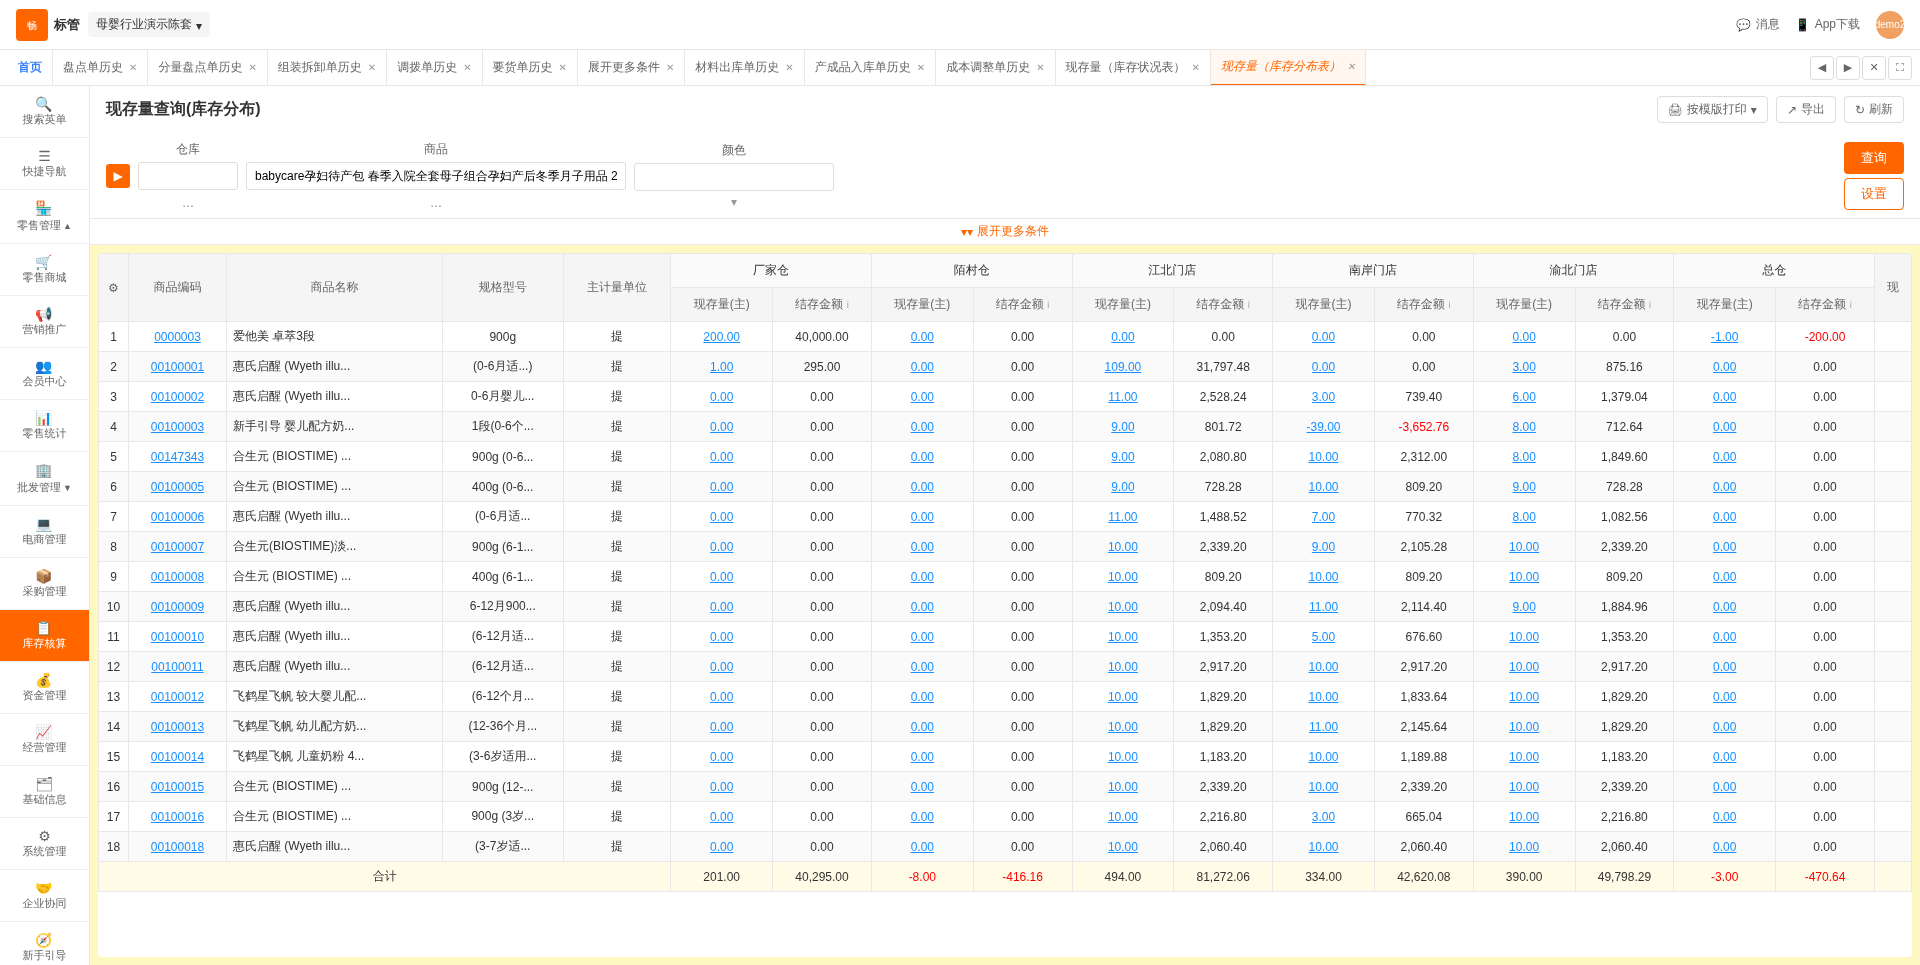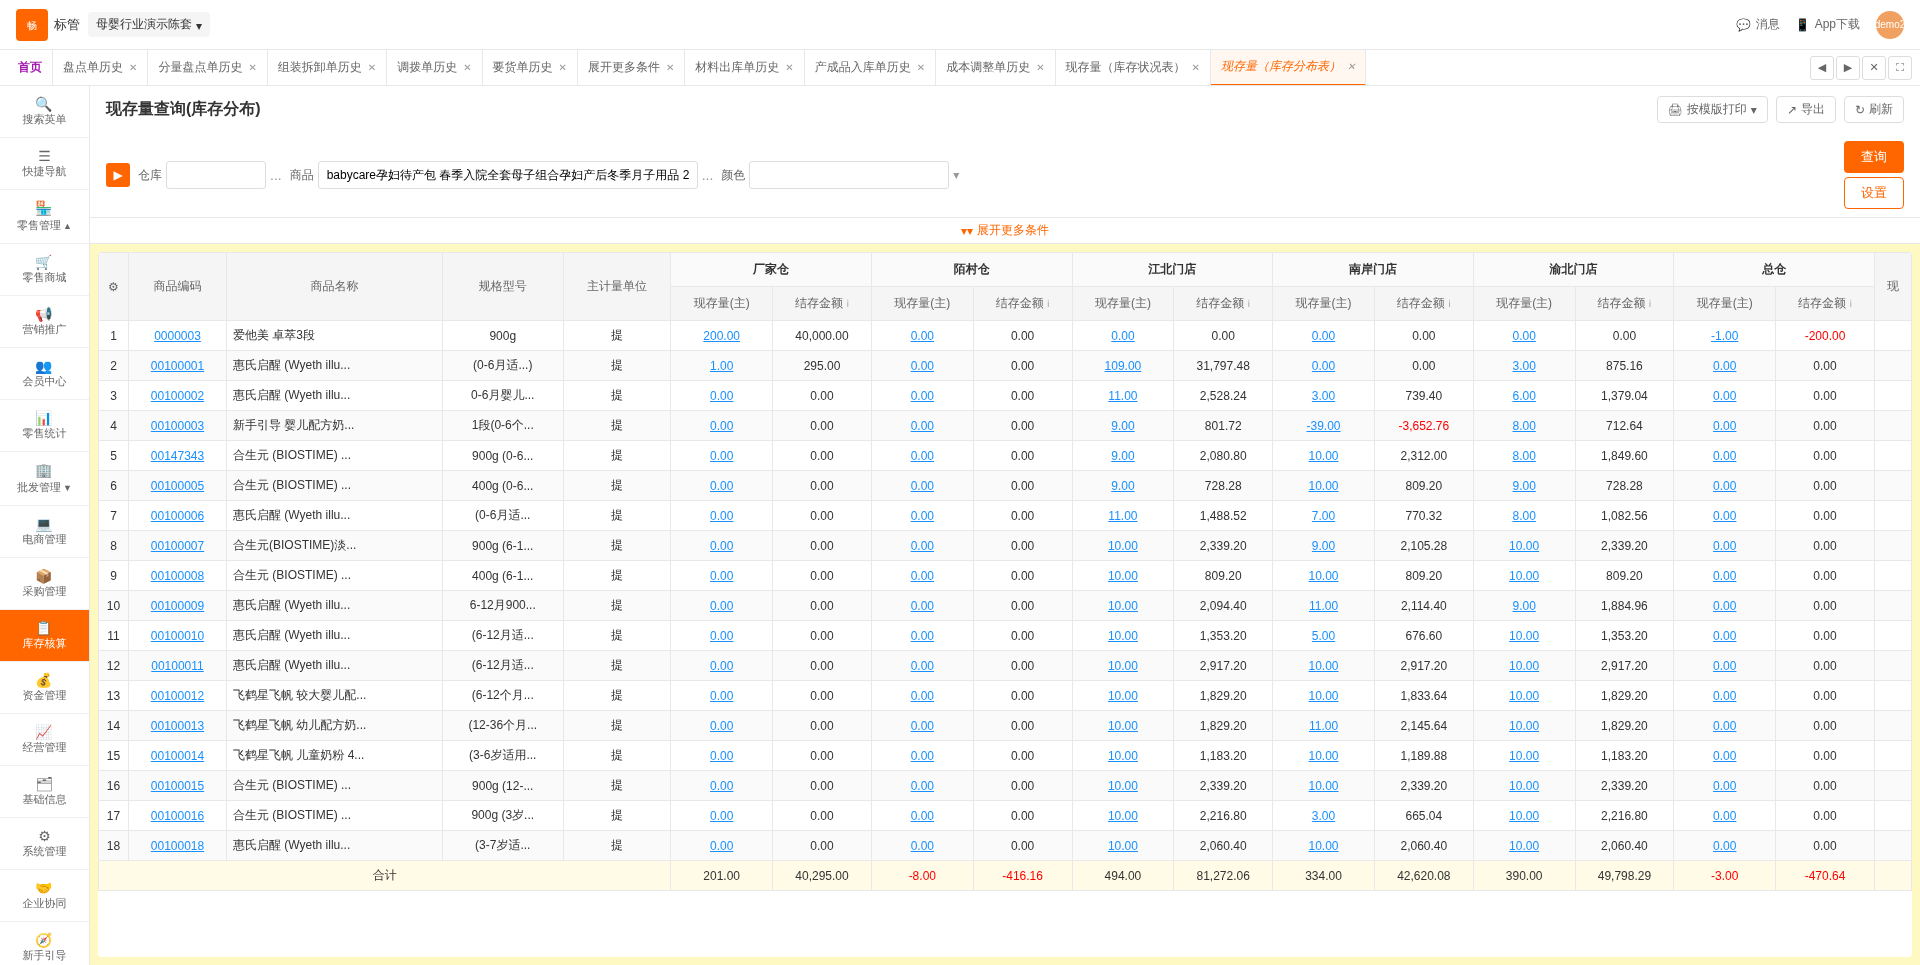--- a/index.html
+++ b/index.html
@@ -39,21 +39,21 @@
       padding: 0 10px;
       height: 36px;
       font-size: 12px;
       cursor: pointer;
       white-space: nowrap;
       border-right: 1px solid #e8e8e8;
       color: #666;
       gap: 4px;
     }
     .tab-item.active { color: #ff6600; background: #fff7f0; border-bottom: 2px solid #ff6600; font-style: italic; }
-    .tab-item.home { color: #a21caf; font-weight: bold; }
+    .tab-item.home { color: #3b82f6; font-weight: bold; }
     .tab-close { color: #999; font-size: 10px; margin-left: 2px; }
     .tab-nav-btns { display: flex; gap: 2px; margin-left: auto; }
     .tab-nav-btn { width: 24px; height: 24px; border: 1px solid #ddd; border-radius: 3px; display: flex; align-items: center; justify-content: center; cursor: pointer; font-size: 11px; color: #666; background: #fff; }
 
     
     .main-layout { display: flex; height: calc(965px - 50px - 36px); }
 
     
     .sidebar {
       width: 90px;
@@ -100,21 +100,21 @@
     .filter-area {
       background: #fff;
       padding: 8px 16px;
       display: flex;
       align-items: center;
       gap: 8px;
       flex-wrap: wrap;
       border-bottom: 1px solid #e8e8e8;
     }
     .filter-arrow { width: 24px; height: 24px; background: #ff6600; border-radius: 3px; color: white; display: flex; align-items: center; justify-content: center; cursor: pointer; font-size: 12px; }
-    .filter-field { display: flex; align-items: center; gap: 4px; }
+    .filter-field { display: flex; align-items: center; gap: 4px; flex-direction: column; }
     .filter-label { font-size: 12px; color: #666; white-space: nowrap; }
     .filter-input { border: 1px solid #ddd; border-radius: 3px; padding: 3px 8px; font-size: 12px; height: 28px; min-width: 80px; }
     .filter-input-long { min-width: 320px; }
     .filter-input-color { min-width: 200px; }
     .filter-dots { color: #999; font-size: 14px; }
     .expand-btn { display: flex; align-items: center; gap: 4px; color: #ff6600; cursor: pointer; font-size: 12px; margin: 0 auto; }
     .btn-query { background: #ff6600; color: #fff; border: none; padding: 5px 16px; border-radius: 4px; cursor: pointer; font-size: 13px; height: 32px; }
     .btn-set { background: #fff; color: #ff6600; border: 1px solid #ff6600; padding: 5px 16px; border-radius: 4px; cursor: pointer; font-size: 13px; height: 32px; }
     .btn-area { display: flex; flex-direction: column; gap: 4px; margin-left: auto; }
 
@@ -139,21 +139,21 @@
       font-weight: normal;
       color: #666;
       white-space: nowrap;
       position: sticky;
       top: 0;
       background: #f5f5f5;
       z-index: 2;
     }
     thead th.group-header {
       background: #fafafa;
-      font-weight: bold;
+      font-weight: normal;
       color: #333;
     }
     tbody tr { background: #fff; }
     tbody tr:nth-child(even) { background: #fafafa; }
     tbody tr.summary-row { background: #fffbe6; font-weight: normal; }
     td {
       padding: 6px 6px;
       border: 1px solid #e8e8e8;
       text-align: center;
       white-space: nowrap;
@@ -175,21 +175,21 @@
 
 <div class="top-bar">
   <div class="top-bar-left">
     <div class="logo-area">
       <div class="logo-icon">
         <svg width="20" height="20" viewBox="0 0 20 20">
             <rect width="20" height="20" rx="3" fill="#ff6600"></rect>
             <text x="10" y="14" text-anchor="middle" fill="white" font-size="10" font-family="Arial">畅</text>
           </svg>
       </div>
-      <span style="font-size:13px;color:#333;font-weight:normal;">标管</span>
+      <span style="font-size:13px;color:#333;font-weight:bold;">标管</span>
     </div>
     <div class="dropdown-selector">
       <span>母婴行业演示陈套</span>
       <span>▾</span>
     </div>
   </div>
   <div class="top-bar-right">
     <div class="top-bar-right-item">
       <span>💬</span>
       <span>消息</span>

